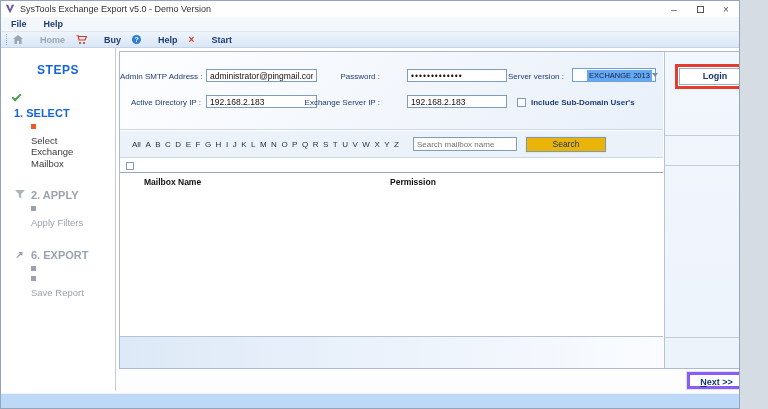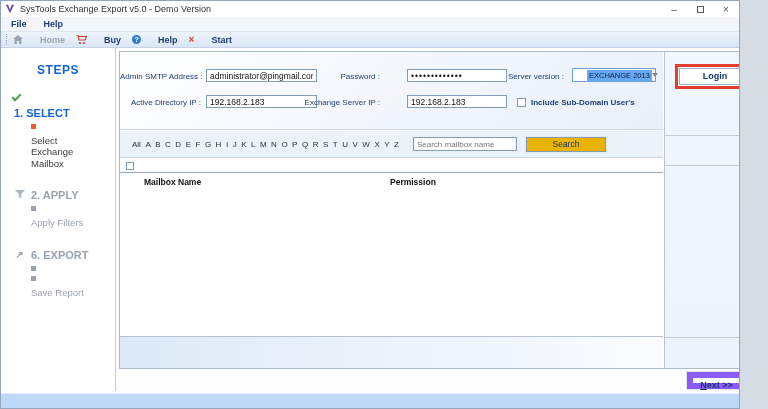--- a/index.html
+++ b/index.html
@@ -97,21 +97,21 @@
   .rightcol{ position:absolute; left:544px; top:0; width:93px; height:316px;
     border-left:1px solid #b9c4d3; background:linear-gradient(180deg,#f2f7fd,#edf3fb); }
   .rline{ position:absolute; left:0; width:100%; height:1px; background:#c3cdd9; }
   .login-annot{ position:absolute; left:10px; top:12px; width:80px; height:25px;
     border:3px solid #e23d2e; background:#fff; display:flex; align-items:center; justify-content:center; }
   .login-btn{ width:72px; height:17px; background:#fefefe; border:1px solid #9fb0c4;
     font-size:9px; font-weight:bold; color:#16376e; text-align:center; line-height:15px; }
   
   .nextrow{ position:absolute; left:116px; right:0; top:368px; height:24px; background:#fdfdfe; }
   .next-btn{ position:absolute; left:686px; top:371px; width:59px; height:17px; background:#fcfdfe;
-    border:6px solid #8b5cf6; box-shadow:0 0 0 1px #dde3ea; font-size:9px; font-weight:bold;
+    border:3px solid #8b5cf6; box-shadow:0 0 0 1px #dde3ea; font-size:9px; font-weight:bold;
     color:#16376e; text-align:center; line-height:15px; }
   .next-btn::first-letter{ text-decoration:underline; }
   .bottombar{ position:absolute; left:0; right:0; top:392px; height:17px; background:#bed9f8;
     border-top:1px solid #e9f2fd; border-bottom:2px solid #ddeafd; }
 </style>
 </head>
 <body>
 
 <div class="win">
 

